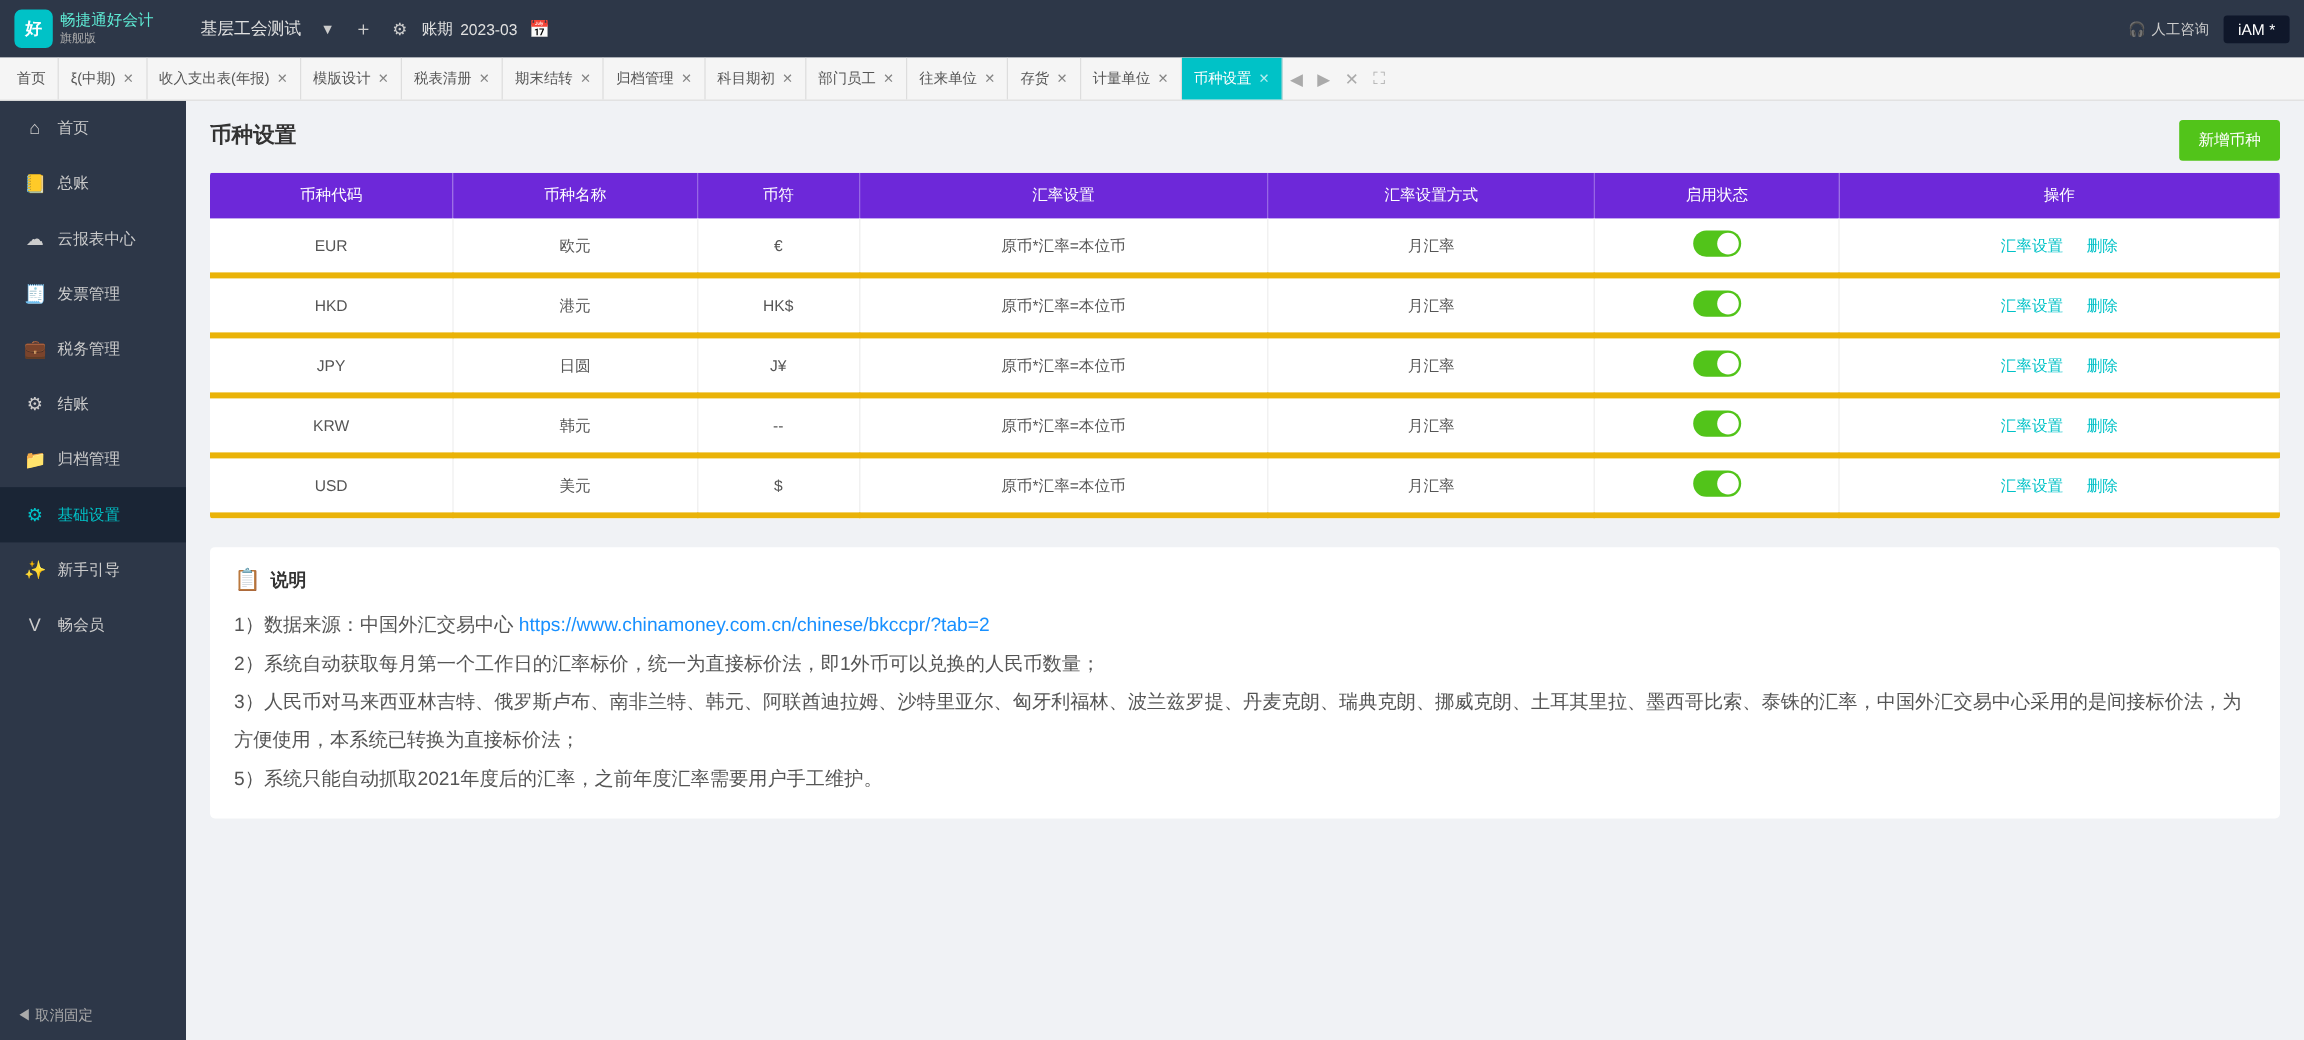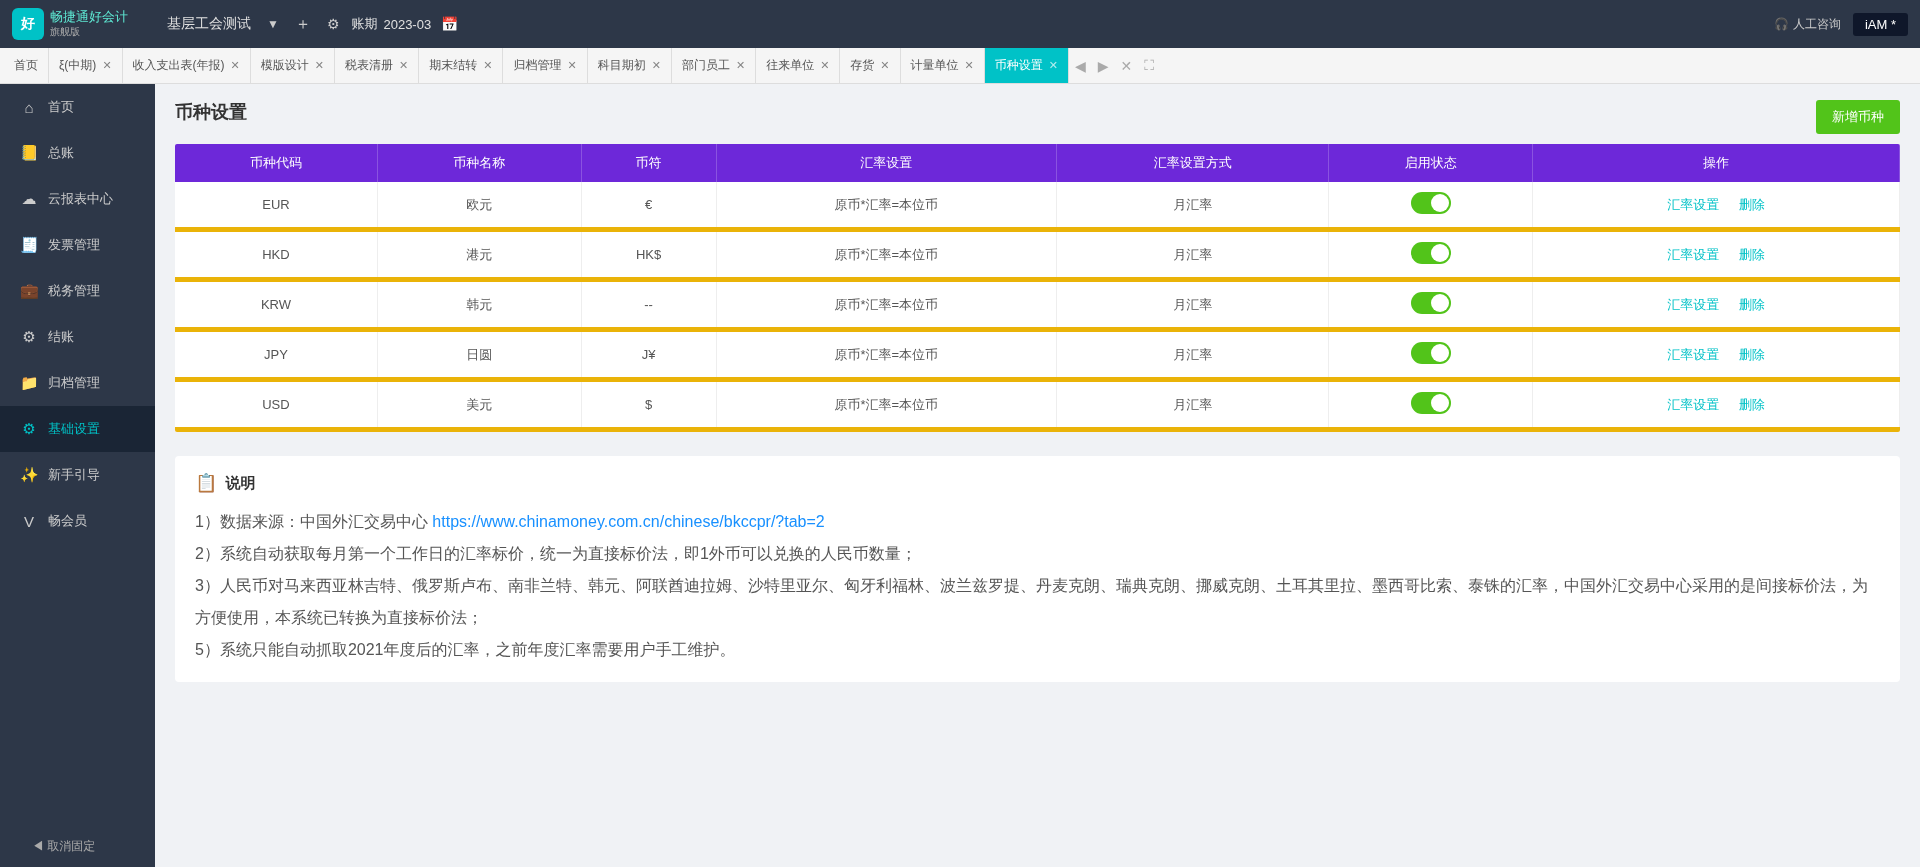--- a/index.html
+++ b/index.html
@@ -29,21 +29,21 @@
     .tab-nav-btn { padding: 0 6px; cursor: pointer; color: #666; font-size: 14px; }
 
     
     .main-layout { display: flex; flex: 1; overflow: hidden; }
 
     
     .sidebar { width: 155px; background: #2d3748; flex-shrink: 0; display: flex; flex-direction: column; }
     .sidebar-item { display: flex; align-items: center; gap: 10px; padding: 14px 20px; color: #ccc; cursor: pointer; font-size: 13px; }
     .sidebar-item.active { background: #1a2535; color: #00c2c7; }
     .sidebar-icon { font-size: 15px; width: 18px; text-align: center; }
-    .sidebar-bottom { margin-top: auto; padding: 12px 32px; color: #aaa; font-size: 12px; cursor: pointer; display: flex; align-items: center; gap: 6px; }
+    .sidebar-bottom { margin-top: auto; padding: 12px 14px; color: #aaa; font-size: 12px; cursor: pointer; display: flex; align-items: center; gap: 6px; }
 
     
     .content-area { flex: 1; background: #f0f2f5; overflow-y: auto; padding: 16px 20px; }
     .page-title { font-size: 18px; font-weight: bold; color: #333; margin-bottom: 16px; }
     .btn-add { background: #52c41a; color: white; border: none; padding: 8px 16px; border-radius: 3px; cursor: pointer; font-size: 13px; float: right; margin-bottom: 10px; }
 
     
     .table-container { background: white; border-radius: 2px; overflow: hidden; clear: both; }
     .data-table { width: 100%; border-collapse: collapse; }
     .data-table thead tr { background: #6d28d9; color: white; }
@@ -250,37 +250,37 @@
     <td>月汇率</td>
     <td>
       <span class="toggle-on"></span>
     </td>
     <td>
       <span class="link-btn">汇率设置</span>
       <span class="link-btn">删除</span>
     </td>
   </tr>
               <tr>
+    <td>JPY</td>
+    <td>日圆</td>
+    <td>J¥</td>
+    <td>原币*汇率=本位币</td>
+    <td>月汇率</td>
+    <td>
+      <span class="toggle-on"></span>
+    </td>
+    <td>
+      <span class="link-btn">汇率设置</span>
+      <span class="link-btn">删除</span>
+    </td>
+  </tr>
+              <tr>
     <td>KRW</td>
     <td>韩元</td>
     <td>--</td>
-    <td>原币*汇率=本位币</td>
-    <td>月汇率</td>
-    <td>
-      <span class="toggle-on"></span>
-    </td>
-    <td>
-      <span class="link-btn">汇率设置</span>
-      <span class="link-btn">删除</span>
-    </td>
-  </tr>
-              <tr>
-    <td>JPY</td>
-    <td>日圆</td>
-    <td>J¥</td>
     <td>原币*汇率=本位币</td>
     <td>月汇率</td>
     <td>
       <span class="toggle-on"></span>
     </td>
     <td>
       <span class="link-btn">汇率设置</span>
       <span class="link-btn">删除</span>
     </td>
   </tr>

